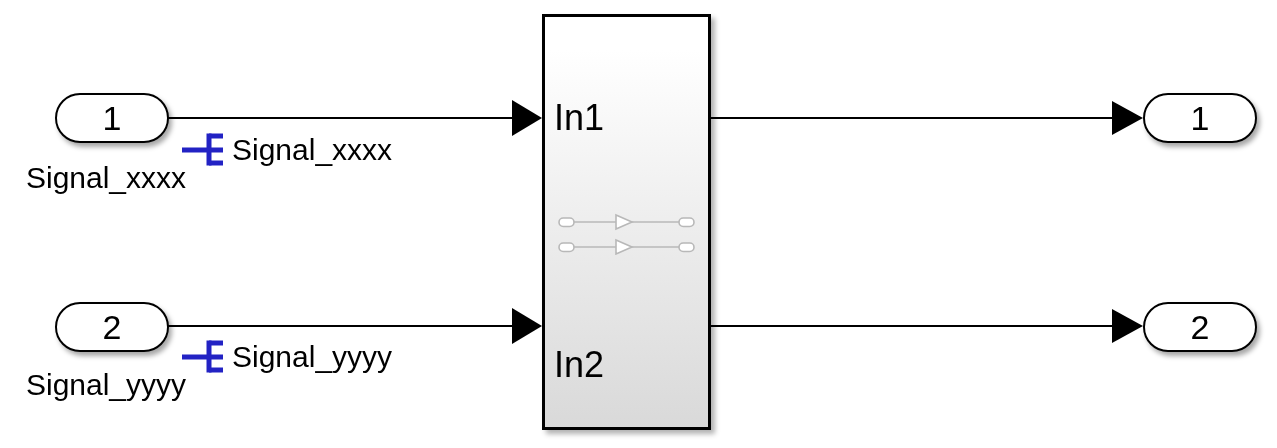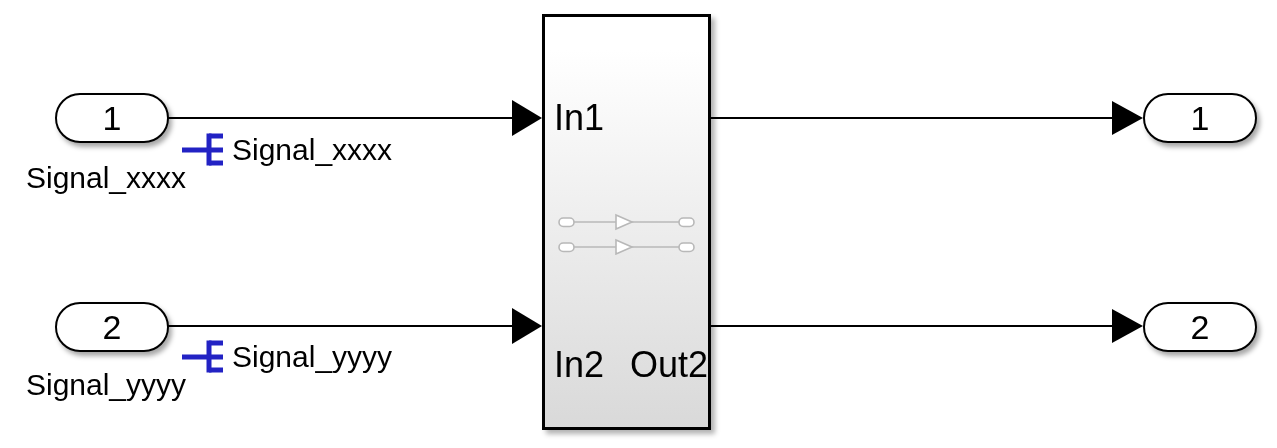--- a/index.html
+++ b/index.html
@@ -118,17 +118,16 @@
 
       <rect class="shape" x="1" y="48" width="15" height="8.5" rx="4.2"></rect>
       <line class="ln" x1="16" y1="52" x2="58" y2="52"></line>
       <polygon class="shape" points="58,45 58,59 74,52"></polygon>
       <line class="ln" x1="74" y1="52" x2="121" y2="52"></line>
       <rect class="shape" x="121" y="48" width="15" height="8.5" rx="4.2"></rect>
     </svg>
 
     <div class="port-row" style="top:291px;margin-top:39px;">
       <span>In2</span>
-      <span>Out2</span>
     </div>
   </div>
 
 </div>
 
 </body></html>

